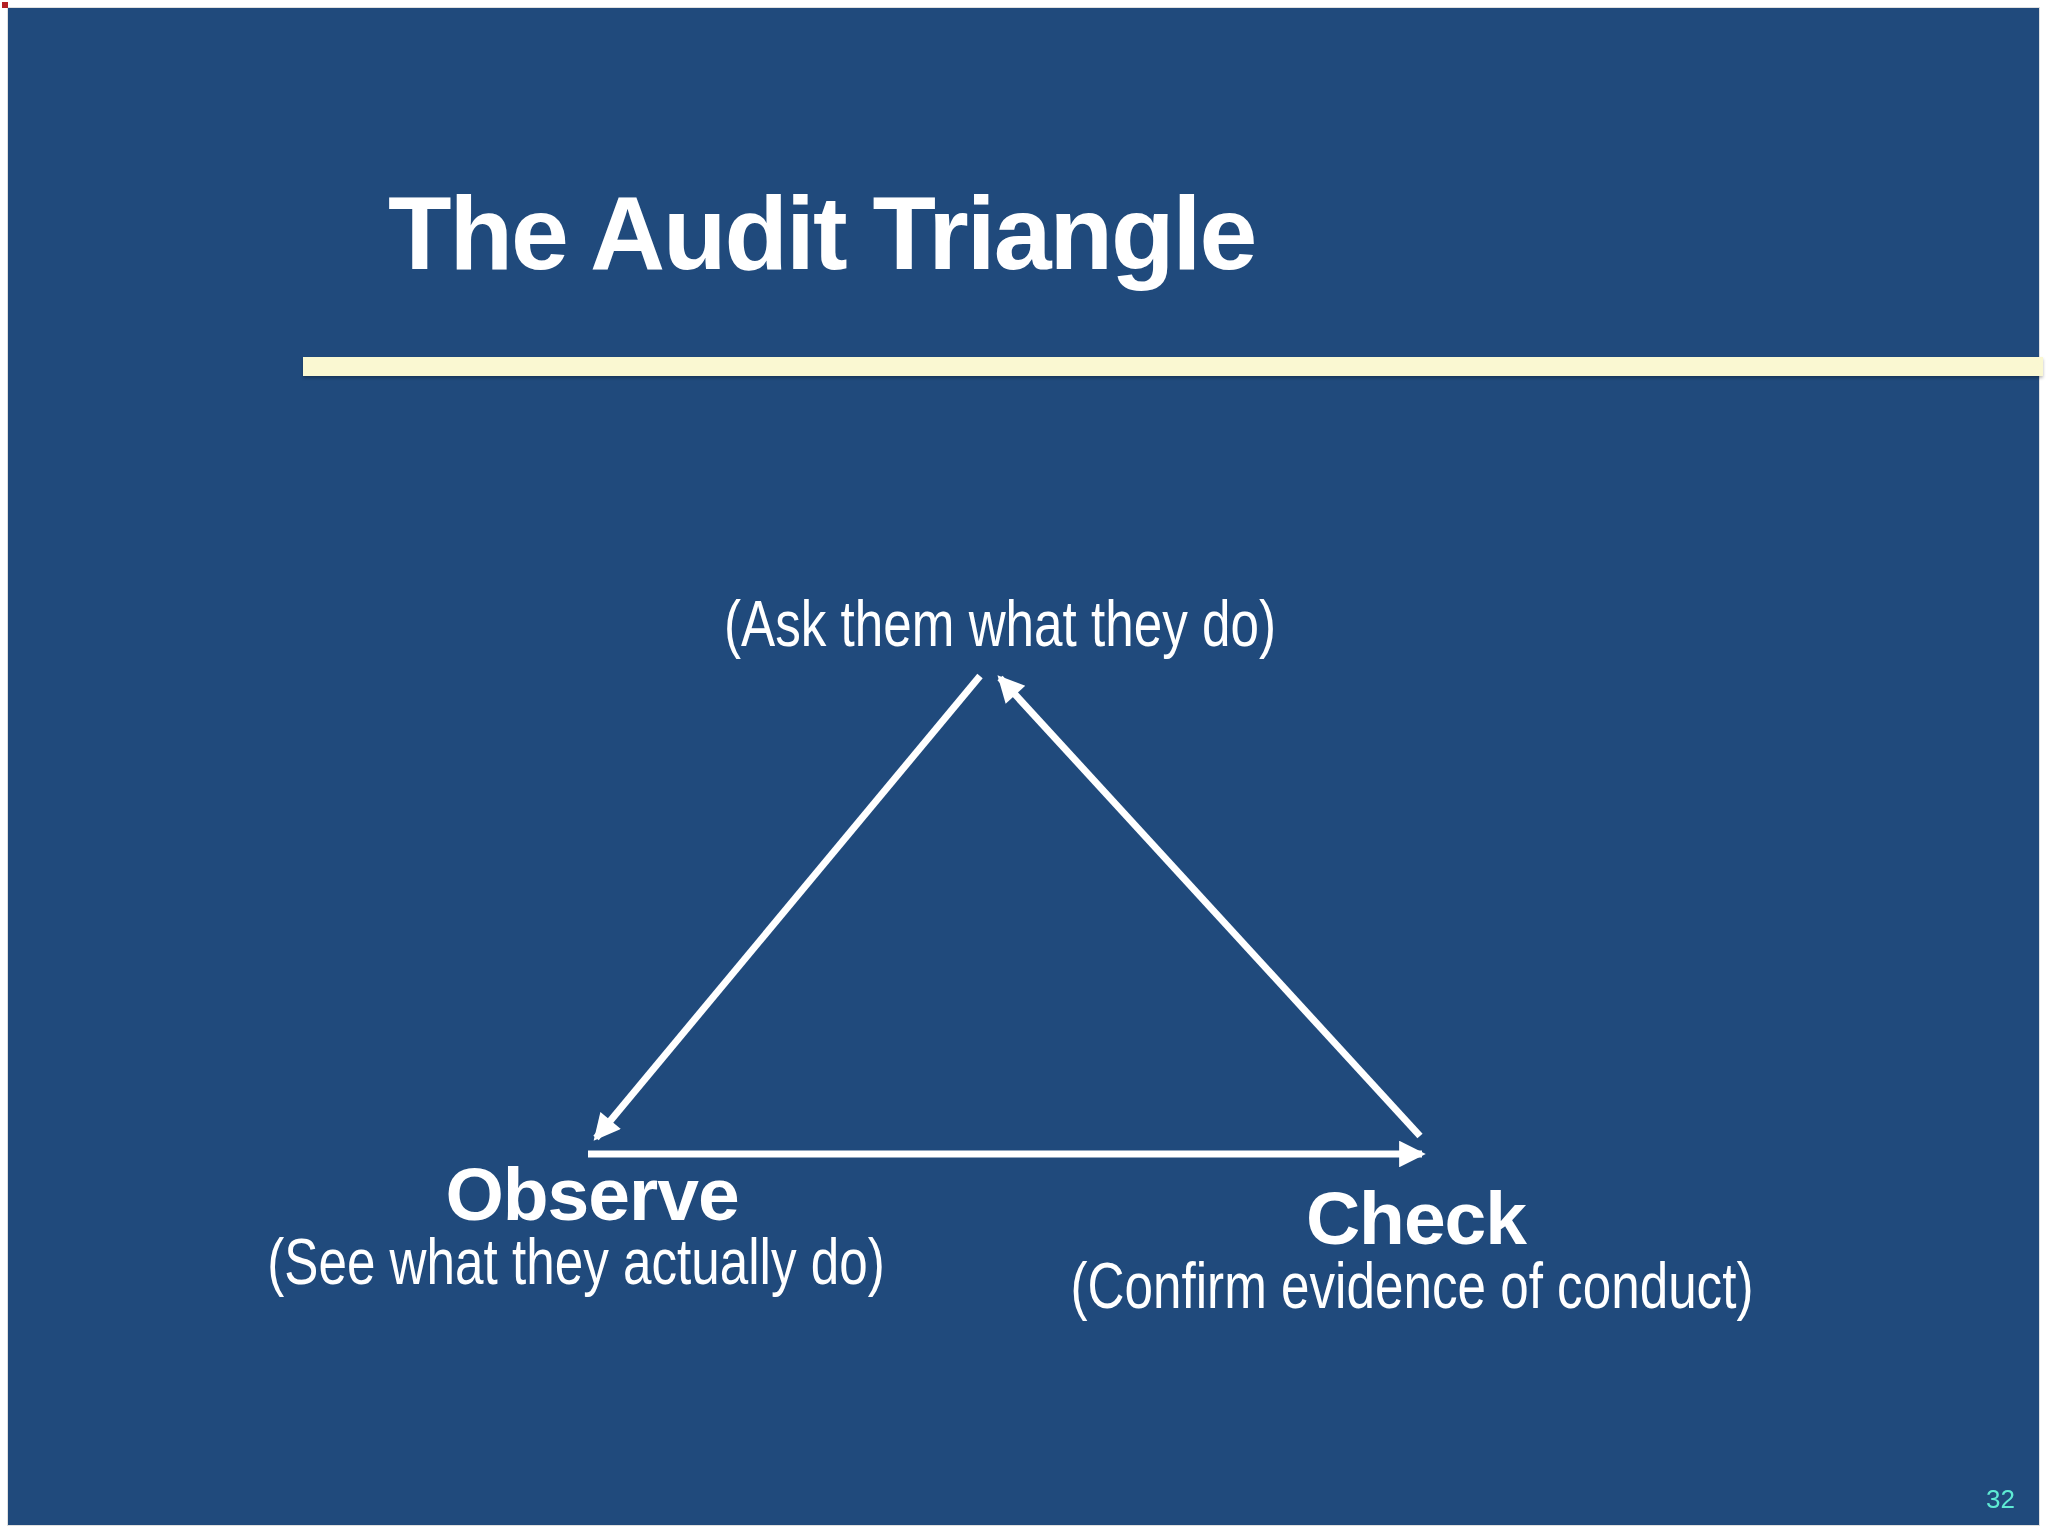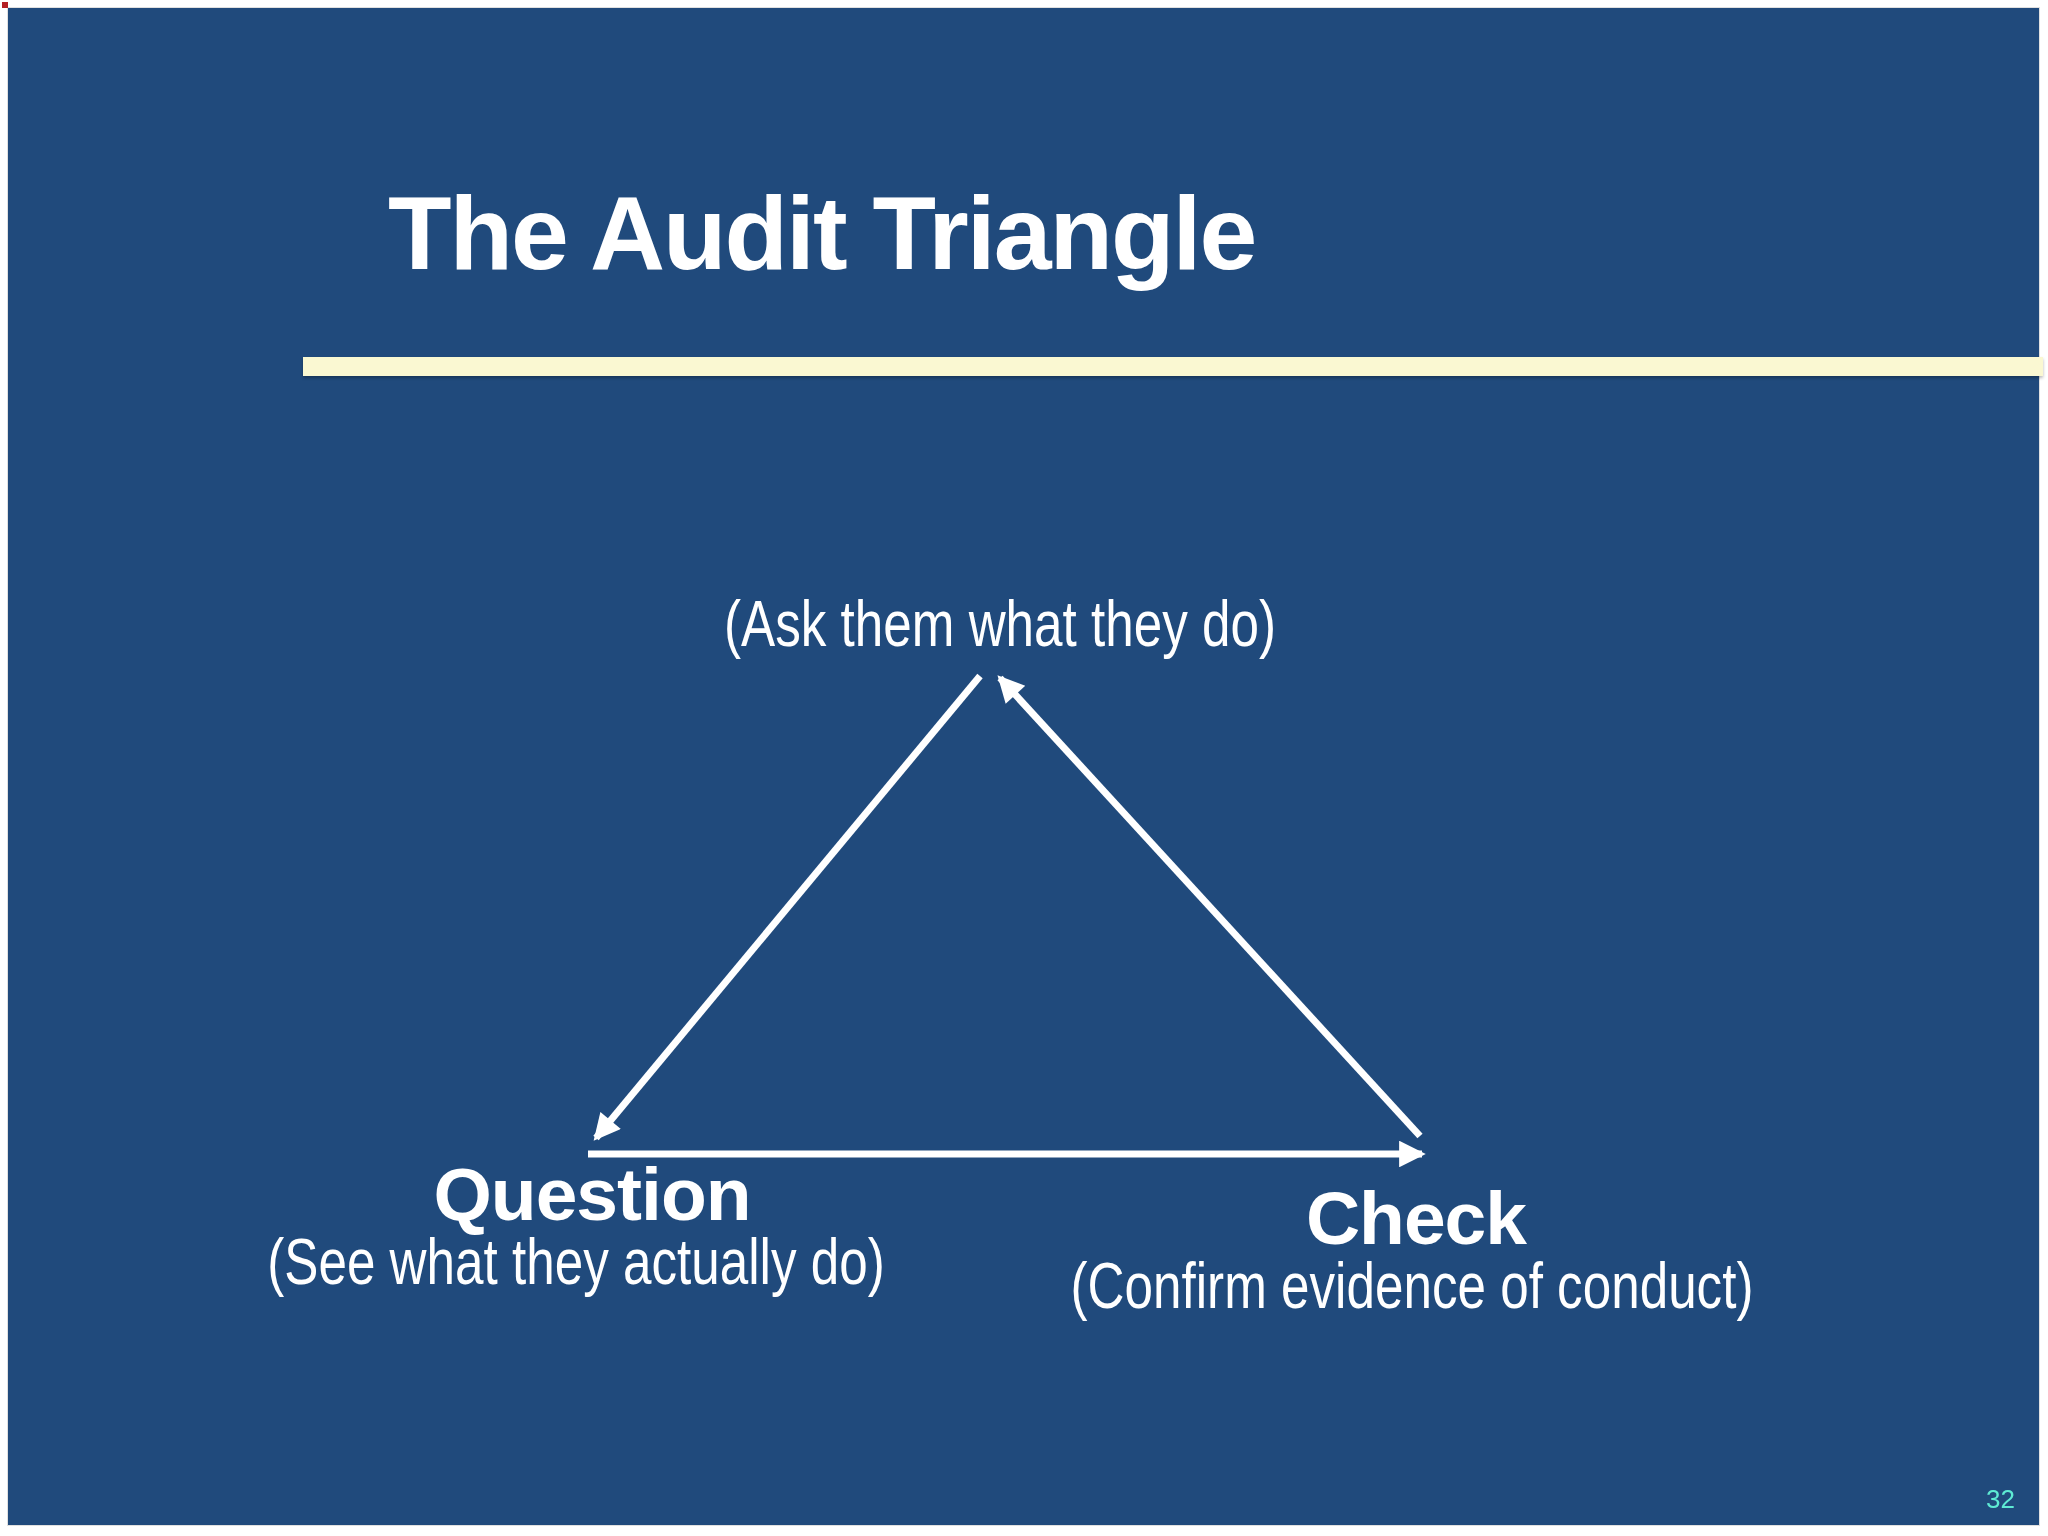--- a/index.html
+++ b/index.html
@@ -80,21 +80,21 @@
 <body>
 
 <div class="slide">
 
   <div class="title" style="left:380px; top:124px;margin-top:44px;">The Audit Triangle</div>
 
   <div class="divider" style="left:295px; top:349px;"></div>
 
   <div class="vertex-caption" style="left:992px; top:584px;">(Ask them what they do)</div>
 
-  <div class="vertex-label" style="left:584px; top:1149px;">Question</div>
+  <div class="vertex-label" style="left:584px; top:1149px;">Observe</div>
   <div class="vertex-caption" style="left:568px; top:1222px;">(See what they actually do)</div>
 
   <div class="vertex-label" style="left:1408px; top:1173px;">Check</div>
   <div class="vertex-caption" style="left:1404px; top:1246px;">(Confirm evidence of conduct)</div>
 
   <div class="page-number">32</div>
 </div>
 
 <svg class="triangle-svg" viewBox="0 0 2048 1536">
   <defs>

